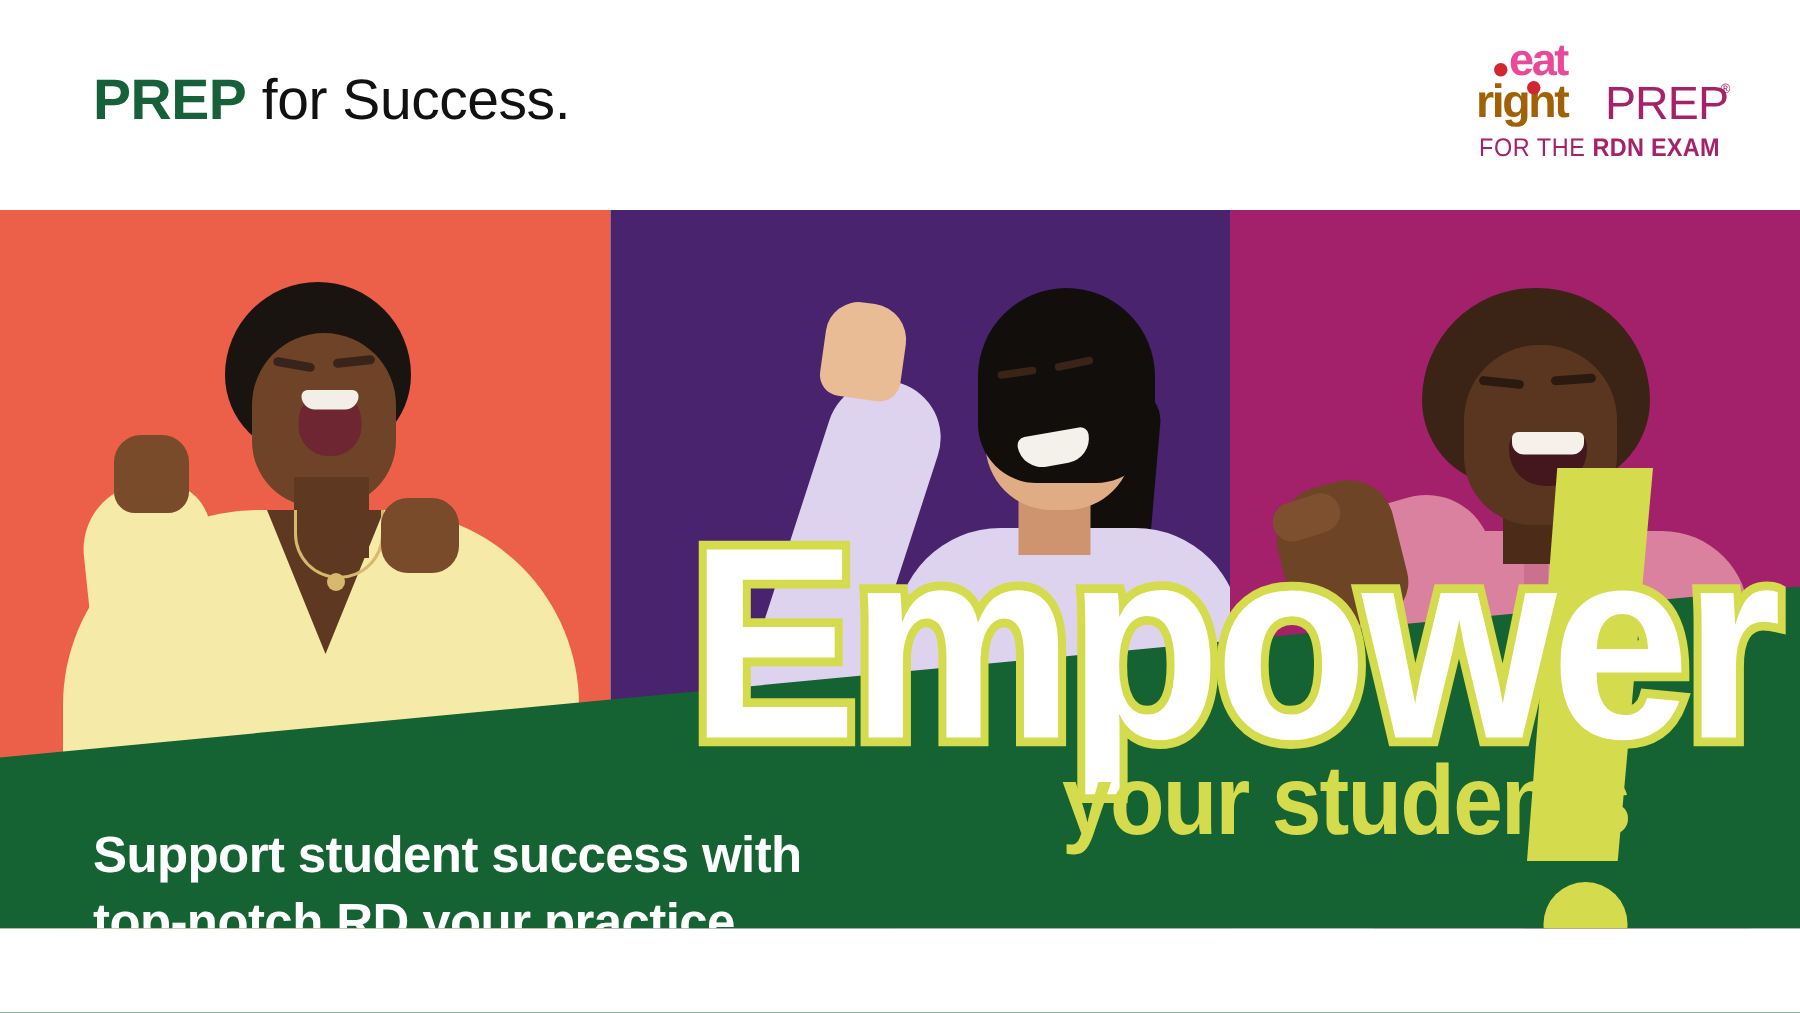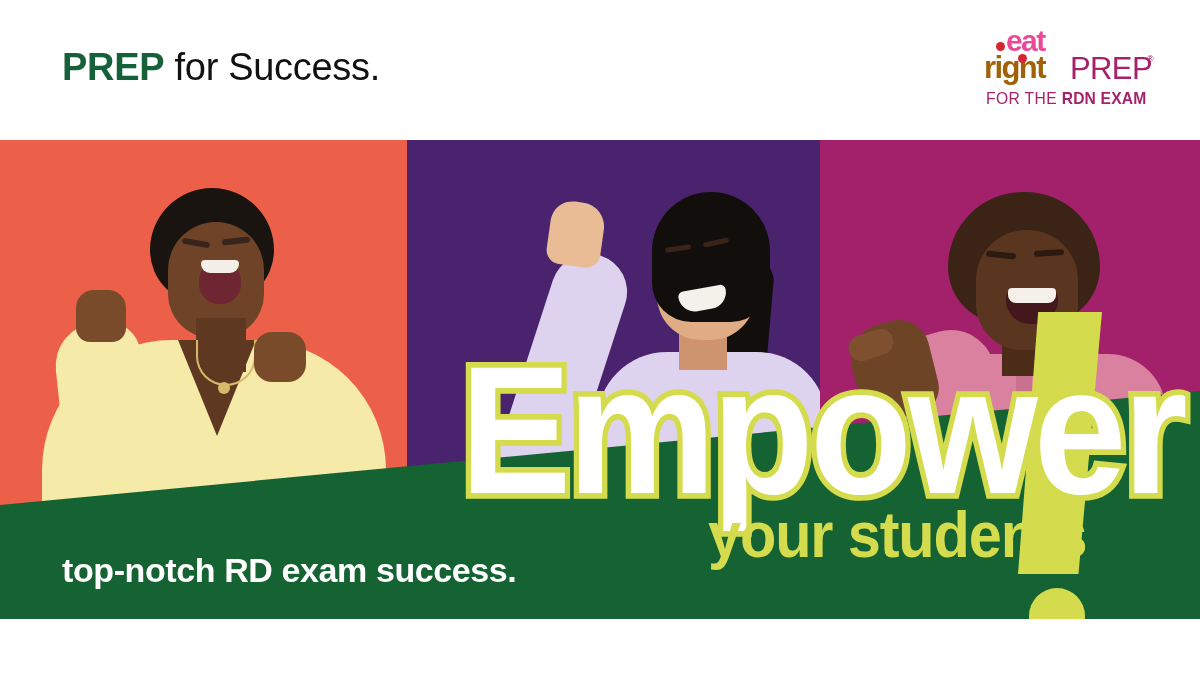--- a/index.html
+++ b/index.html
@@ -580,16 +580,17 @@
 
   <div class="green-band"></div>
 
   <div class="excl-bar"></div>
   <div class="excl-dot"></div>
 
   <div class="empower">Empower</div>
   <div class="your-students">your students</div>
 
   <div class="subcopy">
-    <span>top-notch RD exam success.</span>
+    <span>Support student success with</span>
+    <span>top-notch RD your practice.</span>
   </div>
 
 </div>
 
 </body></html>

